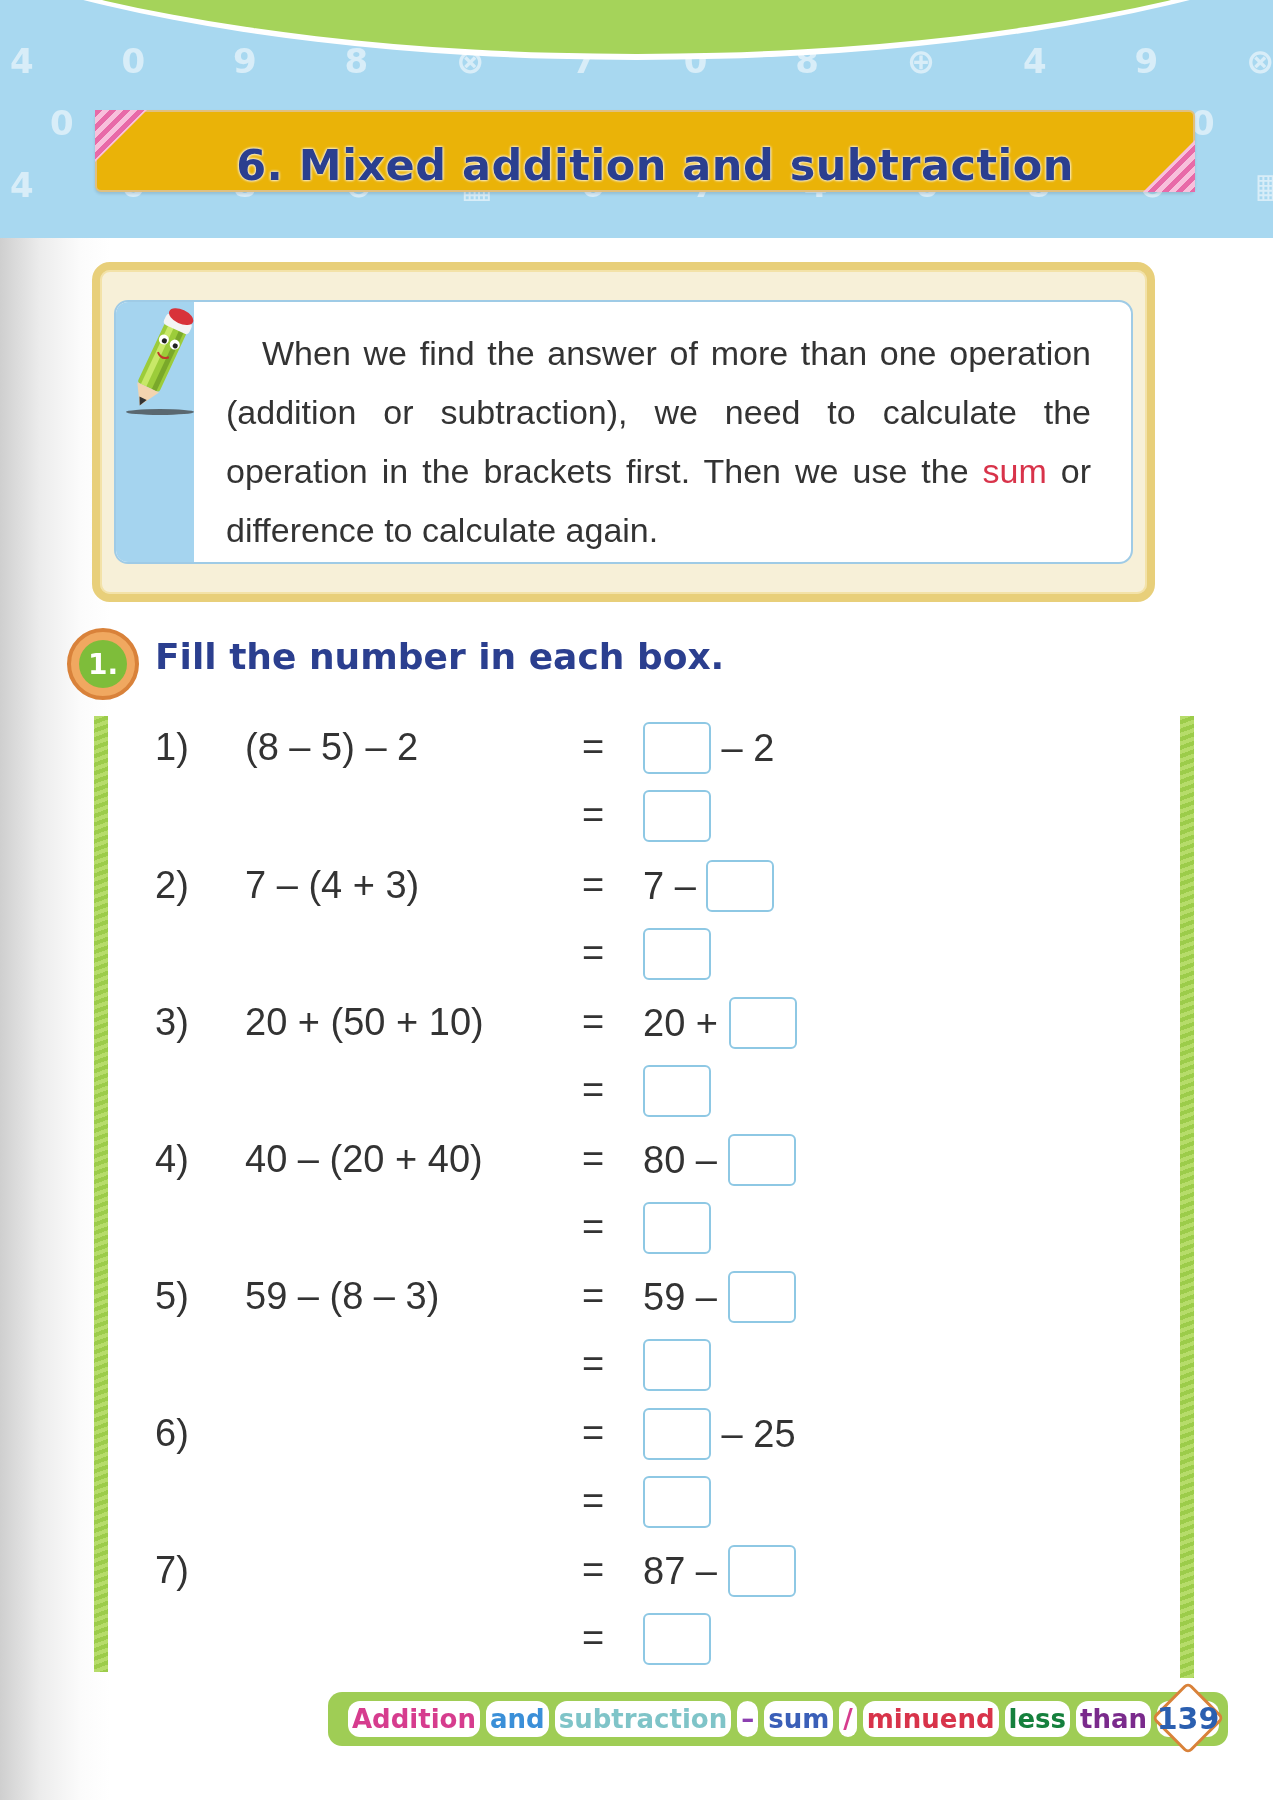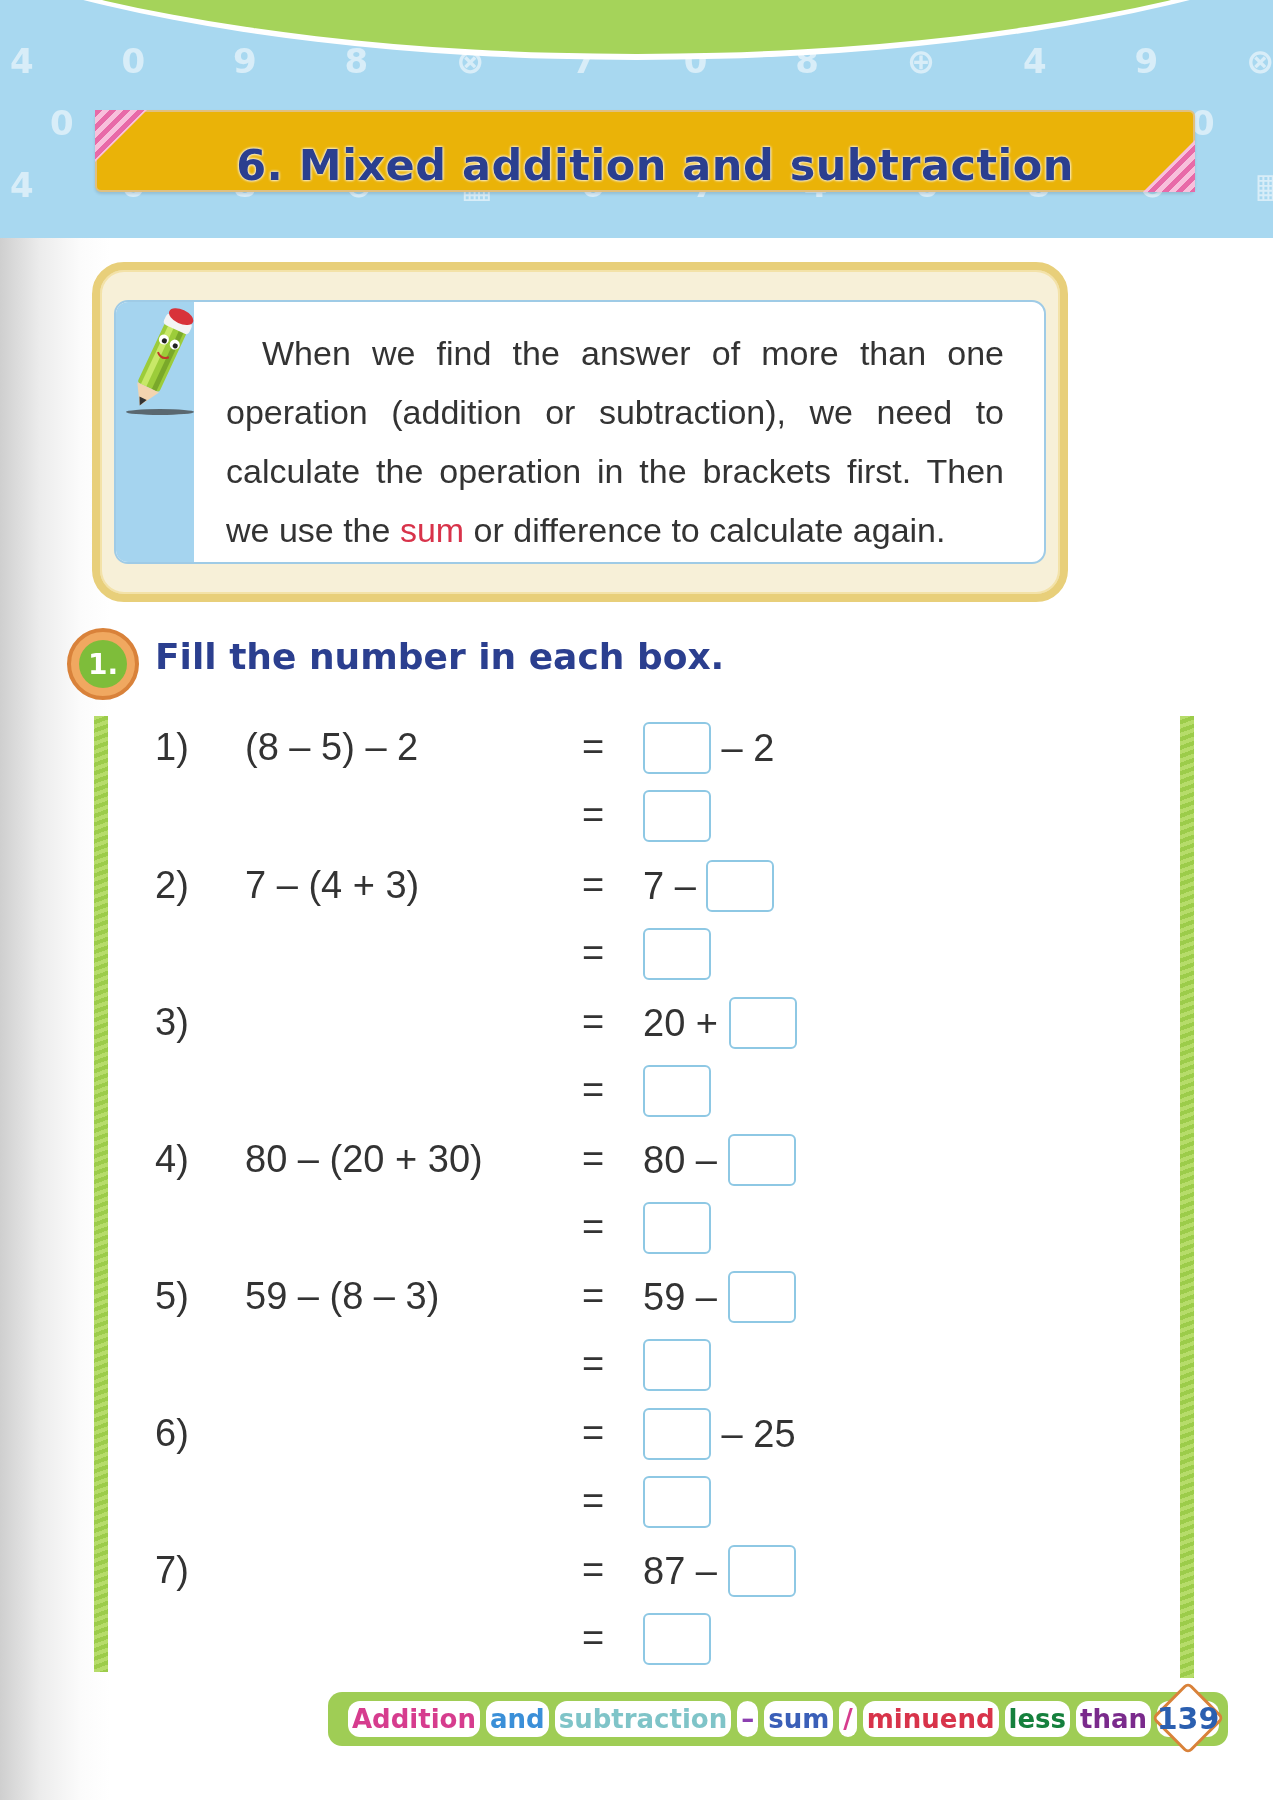--- a/index.html
+++ b/index.html
@@ -54,22 +54,22 @@
     font-family: "DejaVu Sans", sans-serif;
     font-weight: bold;
     font-size: 43px;
     color: #2b3f8f;
     letter-spacing: 0.5px;
     text-shadow: 0 0 3px #ffffff, 0 0 3px #ffffff;
     margin-left: 20px;
   }
   
   .info-outer {
-    position: absolute; left: 92px; top: 262px; width: 976px; height: 340px;
-    border-radius: 32px;
+    position: absolute; left: 92px; top: 262px; width: 1063px; height: 340px;
+    border-radius: 18px;
     background: #f7f0d8;
     border: 8px solid #e8cf7a;
     box-shadow: inset 0 0 0 2px #f3e2a8;
   }
   .info-inner {
     position: absolute; left: 14px; top: 30px; right: 14px; bottom: 30px;
     background: #ffffff;
     border: 2px solid #9fcbe6;
     border-radius: 14px;
     overflow: hidden;
@@ -219,30 +219,31 @@
       <span class="expr">7 – (4 + 3)</span>
       <span class="eq">=</span>
       <span class="rhs"><span>7 – </span><span class="box"></span><span></span></span>
     </div>
     <div class="prob-line" style="top: 926px;">
       <span class="eq">=</span>
       <span class="rhs"><span class="box"></span></span>
     </div>
     <div class="prob-line" style="top: 995px;">
       <span class="num">3)</span>
+      <span class="expr">20 + (50 + 10)</span>
       <span class="eq">=</span>
       <span class="rhs"><span>20 + </span><span class="box"></span><span></span></span>
     </div>
     <div class="prob-line" style="top: 1063px;">
       <span class="eq">=</span>
       <span class="rhs"><span class="box"></span></span>
     </div>
     <div class="prob-line" style="top: 1132px;">
       <span class="num">4)</span>
-      <span class="expr">80 – (20 + 30)</span>
+      <span class="expr">40 – (20 + 40)</span>
       <span class="eq">=</span>
       <span class="rhs"><span>80 – </span><span class="box"></span><span></span></span>
     </div>
     <div class="prob-line" style="top: 1200px;">
       <span class="eq">=</span>
       <span class="rhs"><span class="box"></span></span>
     </div>
     <div class="prob-line" style="top: 1269px;">
       <span class="num">5)</span>
       <span class="expr">59 – (8 – 3)</span>

